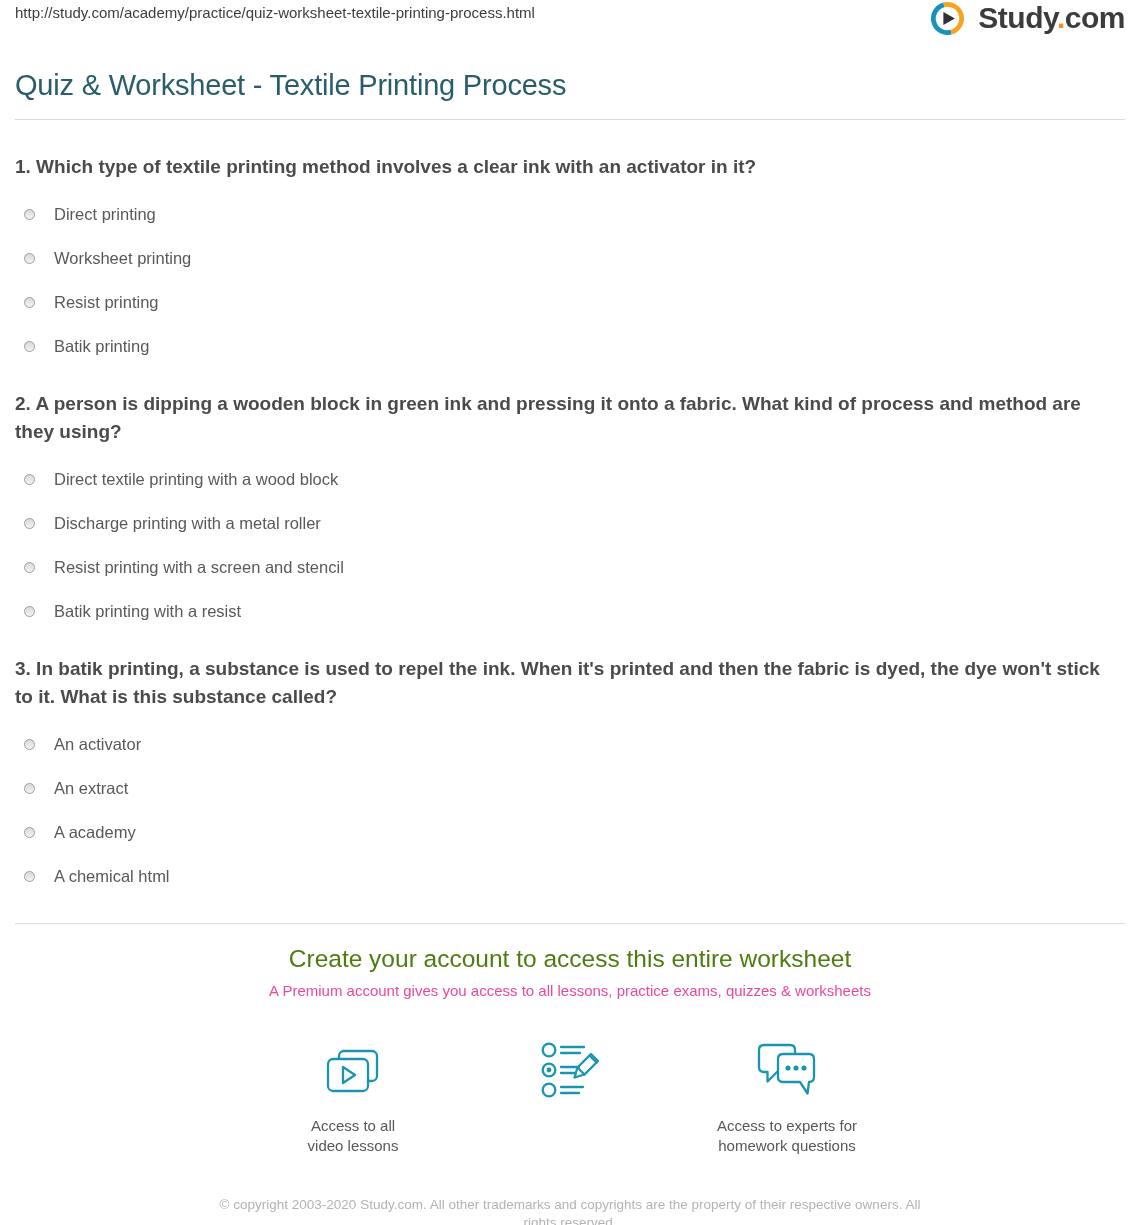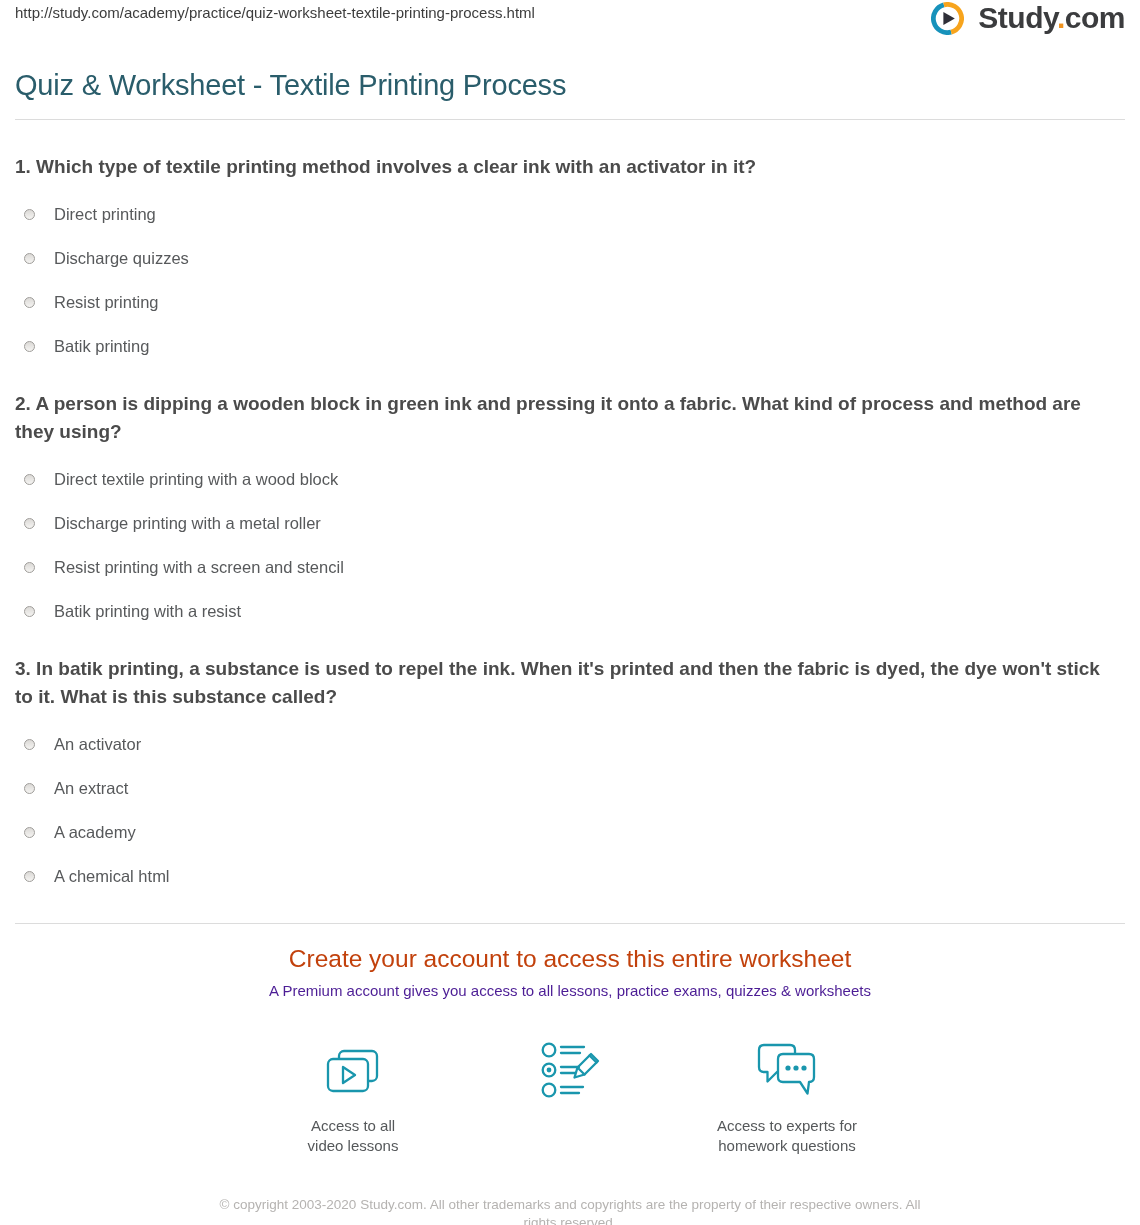--- a/index.html
+++ b/index.html
@@ -87,27 +87,27 @@
   }
 
   .bottom-divider { margin-top: 36px; }
 
   
   .signup { text-align: center; }
   .signup-heading {
     margin-top: 21px;
     font-size: 24.5px;
     font-weight: 400;
-    color: #c2410c;
+    color: #4d7c0f;
     cursor: pointer;
   }
   .signup-sub {
     margin-top: 9px;
     font-size: 15px;
-    color: #4c1d95;
+    color: #ec4899;
   }
   .features {
     display: flex;
     justify-content: center;
     margin-top: 34px;
   }
   .feature { width: 217px; text-align: center; }
   .feature-icon {
     height: 66px;
     display: flex;
@@ -157,21 +157,21 @@
   <hr class="divider">
 
   <div class="question">
     <div class="question-text">1. Which type of textile printing method involves a clear ink with an activator in it?</div>
     <div class="option">
       <span class="radio"></span>
       <span class="option-label">Direct printing</span>
     </div>
     <div class="option">
       <span class="radio"></span>
-      <span class="option-label">Discharge quizzes</span>
+      <span class="option-label">Worksheet printing</span>
     </div>
     <div class="option">
       <span class="radio"></span>
       <span class="option-label">Resist printing</span>
     </div>
     <div class="option">
       <span class="radio"></span>
       <span class="option-label">Batik printing</span>
     </div>
   </div>

